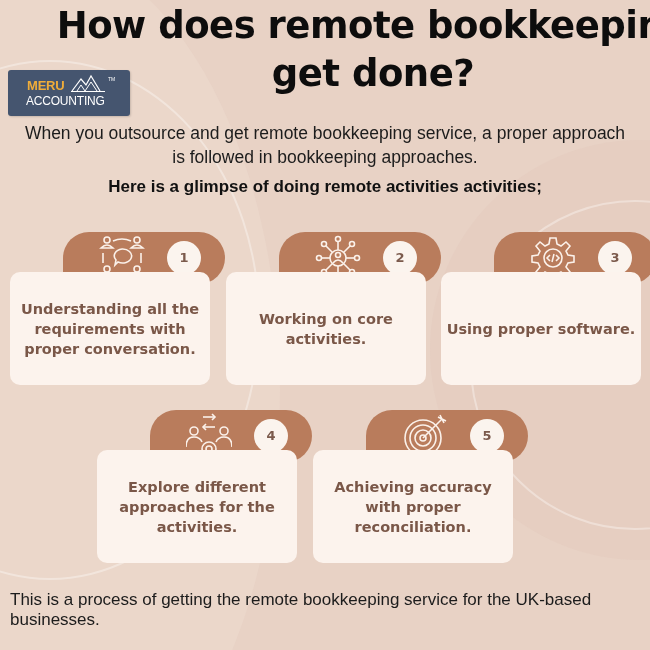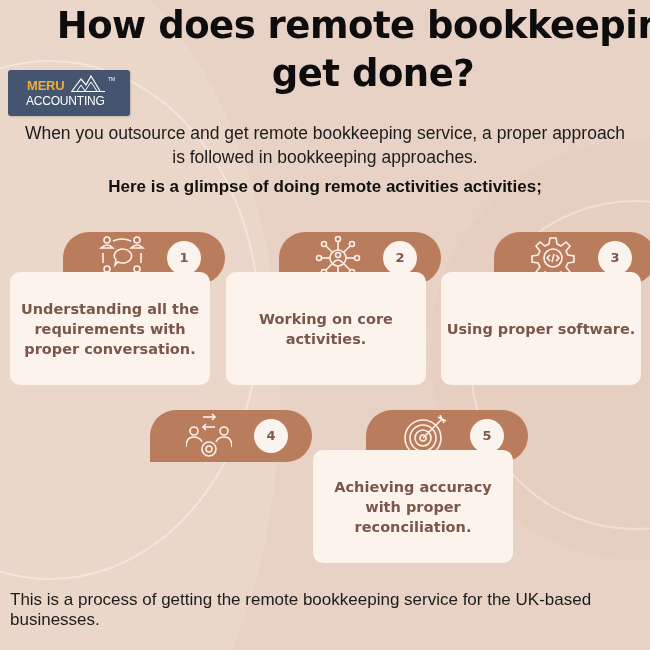--- a/index.html
+++ b/index.html
@@ -180,20 +180,23 @@
         <path d="M20 11 l-3 3 l3 3"></path>
       <circle cx="8" cy="18" r="4"></circle>
         <path d="M0 34 q0 -10 8 -10 q6 0 8 5"></path>
       <circle cx="38" cy="18" r="4"></circle>
         <path d="M46 34 q0 -10 -8 -10 q-6 0 -8 5"></path>
       <circle cx="23" cy="36" r="7"></circle>
         <circle cx="23" cy="36" r="3"></circle>
     </svg>
     <div class="num">4</div>
   </div>
+  <div class="card">
+    <span class="card-text">Explore different approaches for the activities.</span>
+  </div>
 </div>
 
 <div class="step" style="left:313px; top:410px;">
   <div class="tab">
     <svg class="tab-icon" viewBox="0 0 46 46" fill="none" stroke="#fbf1ea" stroke-width="1.6">
       <circle cx="21" cy="25" r="18"></circle>
       <circle cx="21" cy="25" r="13"></circle>
       <circle cx="21" cy="25" r="8"></circle>
       <circle cx="21" cy="25" r="3"></circle>
       <line x1="21" y1="25" x2="40" y2="6"></line>

